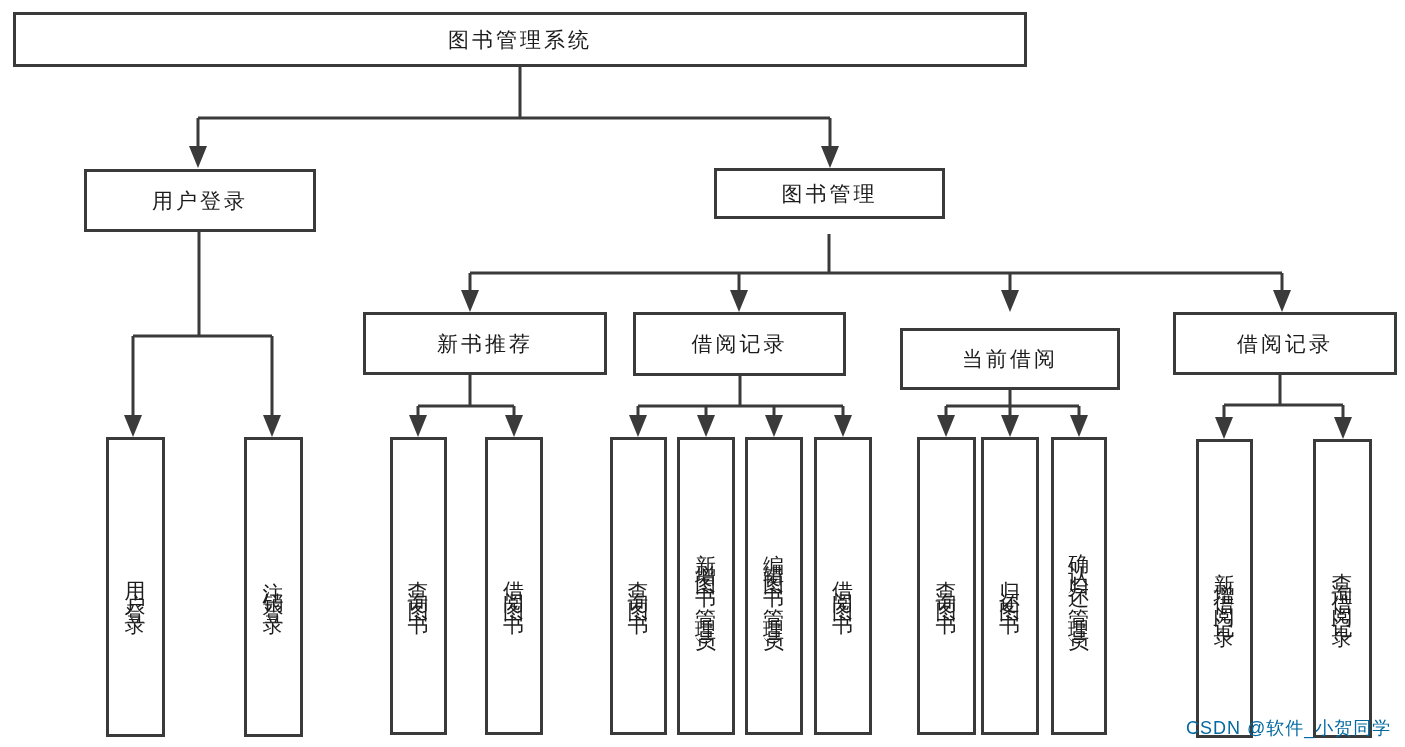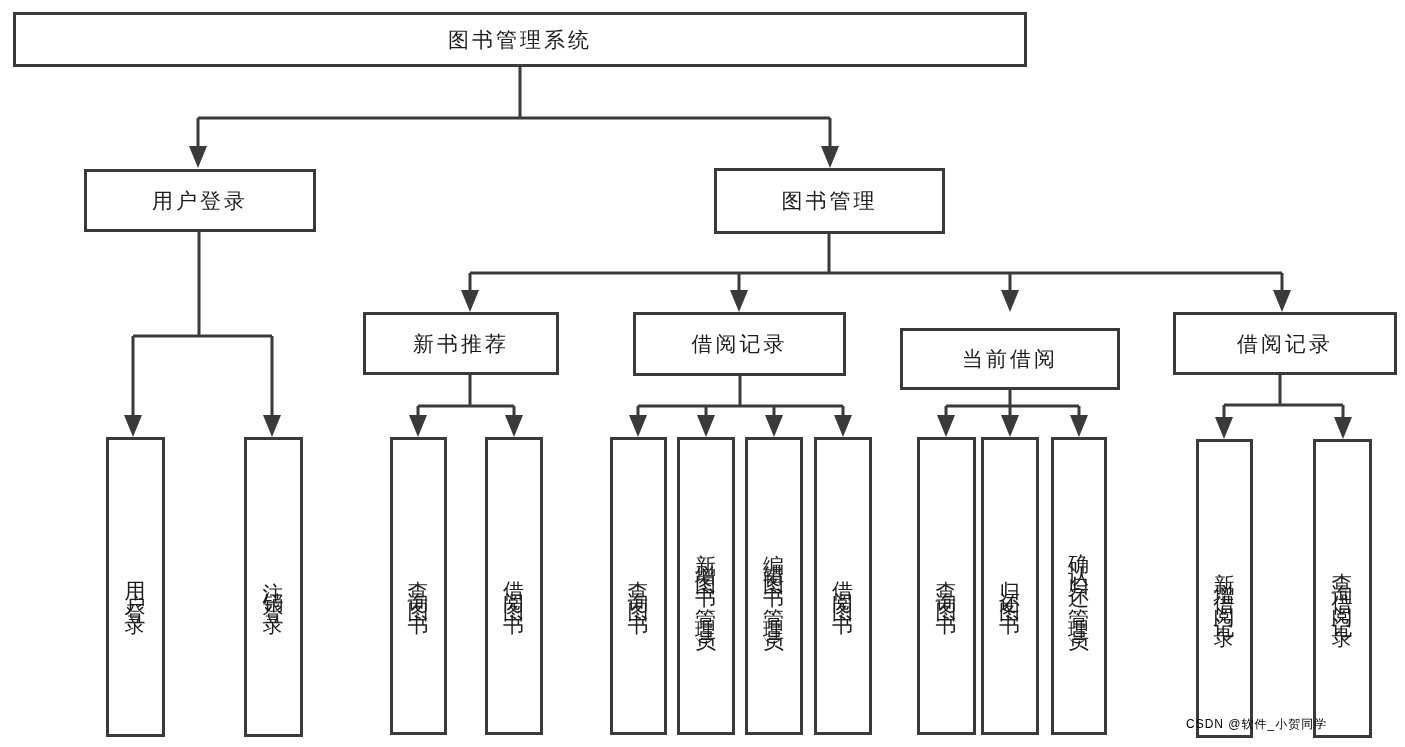--- a/index.html
+++ b/index.html
@@ -39,23 +39,23 @@
     text-orientation: mixed;
     font-size: 21px;
     letter-spacing: 11px;
     line-height: 1;
     color: #1c1c1c;
   }
   .watermark {
     position: absolute;
     left: 1186px;
     top: 716px;
-    font-size: 12px;
+    font-size: 18px;
     letter-spacing: 1px;
-    color: #000000;
+    color: #0369a1;
     white-space: nowrap;
     z-index: 3;
   }
 </style>
 </head>
 <body>
 
 <div class="stage">
 
   <svg class="wires" viewBox="0 0 1405 747" xmlns="http://www.w3.org/2000/svg">
@@ -87,23 +87,23 @@
       <polygon points="1001,415 1019,415 1010,437"></polygon>
       <polygon points="1070,415 1088,415 1079,437"></polygon>
       <polygon points="1215,417 1233,417 1224,439"></polygon>
       <polygon points="1334,417 1352,417 1343,439"></polygon>
     </g>
   </svg>
 
   <div class="box hbox" style="left:13px; top:12px; width:1014px; height:55px;">图书管理系统</div>
 
   <div class="box hbox" style="left:84px; top:169px; width:232px; height:63px;">用户登录</div>
-  <div class="box hbox" style="left:714px; top:168px; width:231px; height:66px;">图书管理</div>
+  <div class="box hbox" style="left:714px; top:168px; width:231px; height:51px;">图书管理</div>
 
-  <div class="box hbox" style="left:363px; top:312px; width:196px; height:63px;">新书推荐</div>
+  <div class="box hbox" style="left:363px; top:312px; width:244px; height:63px;">新书推荐</div>
   <div class="box hbox" style="left:633px; top:312px; width:213px; height:64px;">借阅记录</div>
   <div class="box hbox" style="left:900px; top:328px; width:220px; height:62px;">当前借阅</div>
   <div class="box hbox" style="left:1173px; top:312px; width:224px; height:63px;">借阅记录</div>
 
   <div class="box vbox" style="left:106px; top:437px; width:59px; height:300px;">用户登录</div>
   <div class="box vbox" style="left:244px; top:437px; width:59px; height:300px;">注销登录</div>
 
   <div class="box vbox" style="left:390px; top:437px; width:57px; height:298px;">查询图书</div>
   <div class="box vbox" style="left:485px; top:437px; width:58px; height:298px;">借阅图书</div>
 

